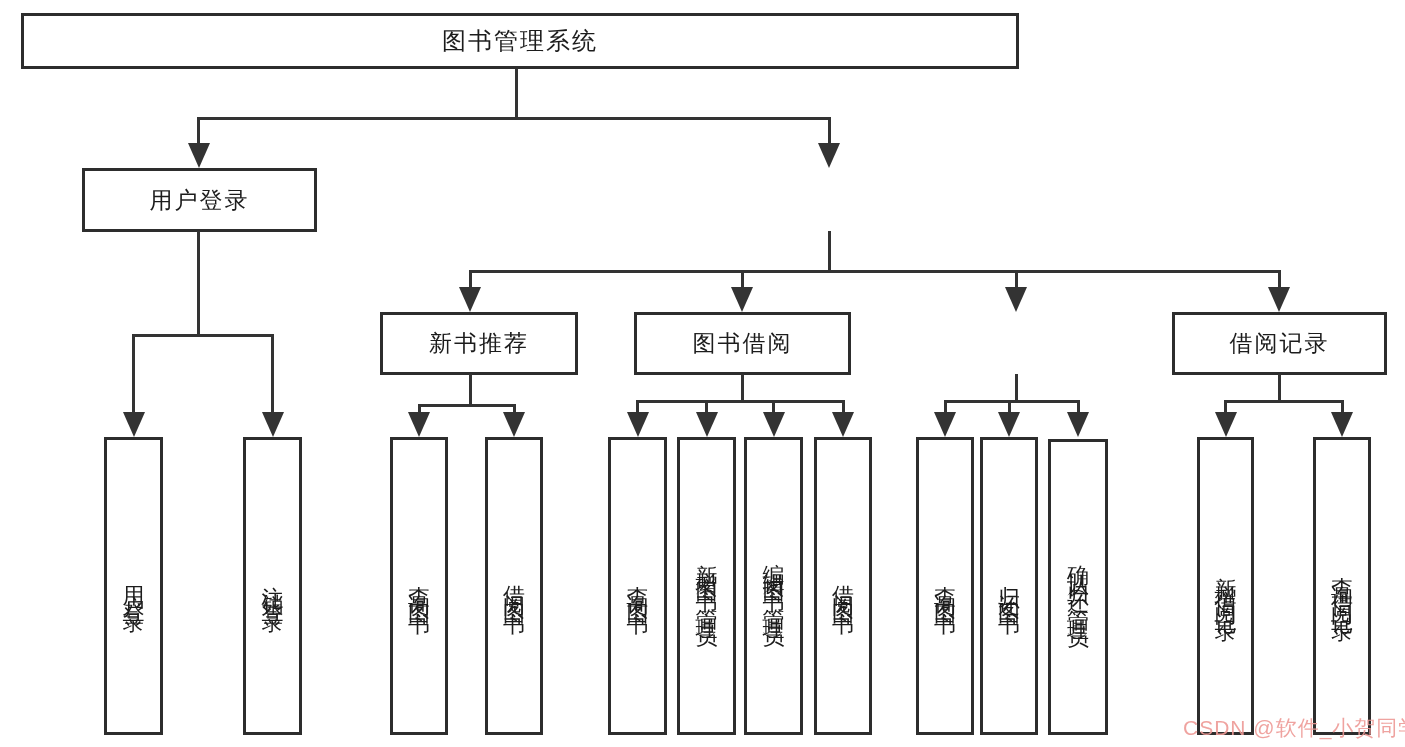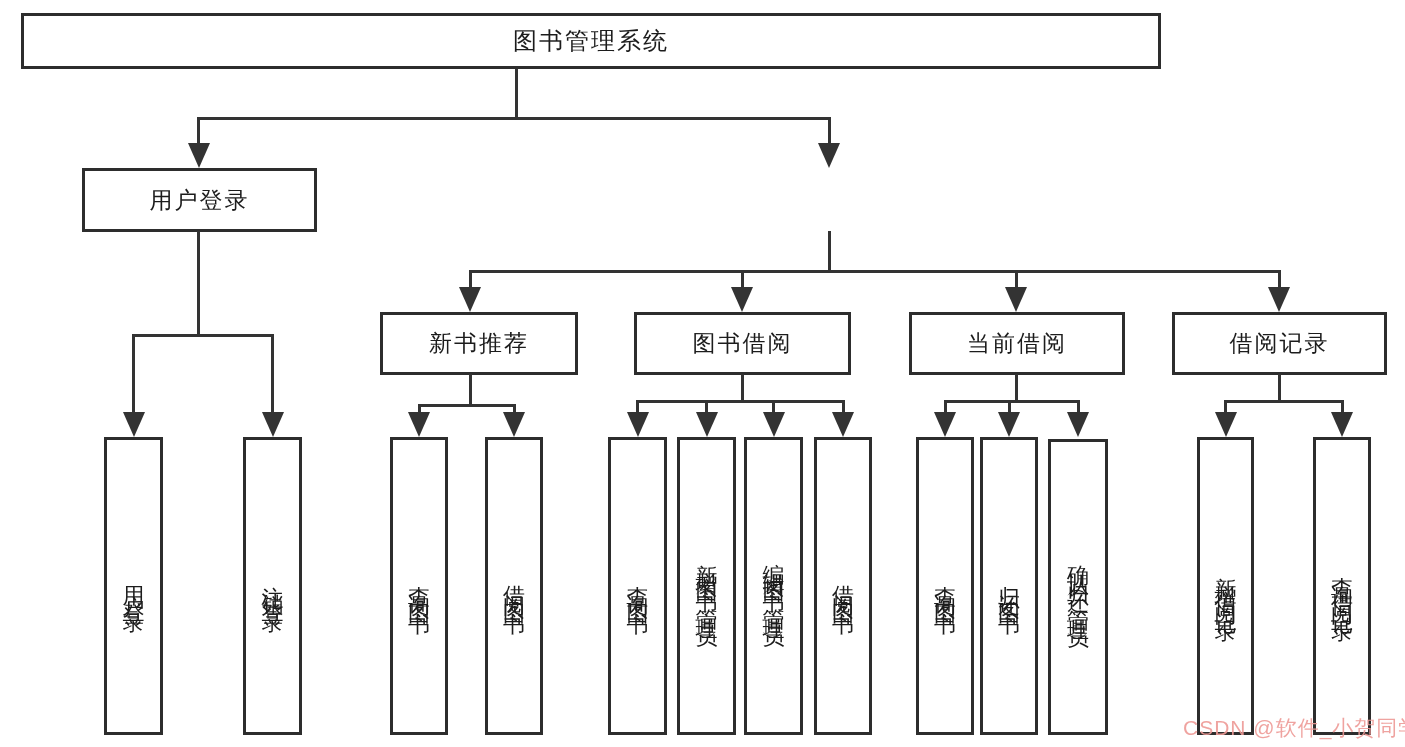--- a/index.html
+++ b/index.html
@@ -38,21 +38,21 @@
     position:absolute; left:1183px; top:714px;
     font-size:21px; letter-spacing:1px; color:var(--watermark);
     opacity:.9; white-space:nowrap;
   }
 </style>
 </head>
 <body>
 
 <div id="canvas">
 
-  <div class="hbox title" style="left:21px;top:13px;width:1140px;height:56px">图书管理系统</div>
+  <div class="hbox title" style="left:21px;top:13px;width:998px;height:56px">图书管理系统</div>
 
   <div class="vl" style="left:515px;top:69px;height:49px"></div>
   <div class="hl" style="left:197px;top:117px;width:634px"></div>
 
   <div class="vl" style="left:197px;top:117px;height:28px"></div>
   <div class="arrow" style="left:188px;top:143px"></div>
   <div class="vl" style="left:828px;top:117px;height:28px"></div>
   <div class="arrow" style="left:818px;top:143px"></div>
 
   <div class="hbox" style="left:82px;top:168px;width:235px;height:64px">用户登录</div>
@@ -70,21 +70,20 @@
   <div class="arrow" style="left:459px;top:287px"></div>
   <div class="vl" style="left:741px;top:270px;height:19px"></div>
   <div class="arrow" style="left:731px;top:287px"></div>
   <div class="vl" style="left:1015px;top:270px;height:19px"></div>
   <div class="arrow" style="left:1005px;top:287px"></div>
   <div class="vl" style="left:1278px;top:270px;height:19px"></div>
   <div class="arrow" style="left:1268px;top:287px"></div>
 
   <div class="hbox" style="left:380px;top:312px;width:198px;height:63px">新书推荐</div>
   <div class="hbox" style="left:634px;top:312px;width:217px;height:63px">图书借阅</div>
-  <div class="hbox" style="left:909px;top:312px;width:216px;height:63px">当前借阅</div>
   <div class="hbox" style="left:1172px;top:312px;width:215px;height:63px">借阅记录</div>
 
   <div class="vl" style="left:469px;top:374px;height:31px"></div>
   <div class="hl" style="left:418px;top:404px;width:98px"></div>
   <div class="vl" style="left:418px;top:404px;height:10px"></div>
   <div class="arrow" style="left:408px;top:412px"></div>
   <div class="vl" style="left:513px;top:404px;height:10px"></div>
   <div class="arrow" style="left:503px;top:412px"></div>
 
   <div class="vl" style="left:741px;top:374px;height:27px"></div>

